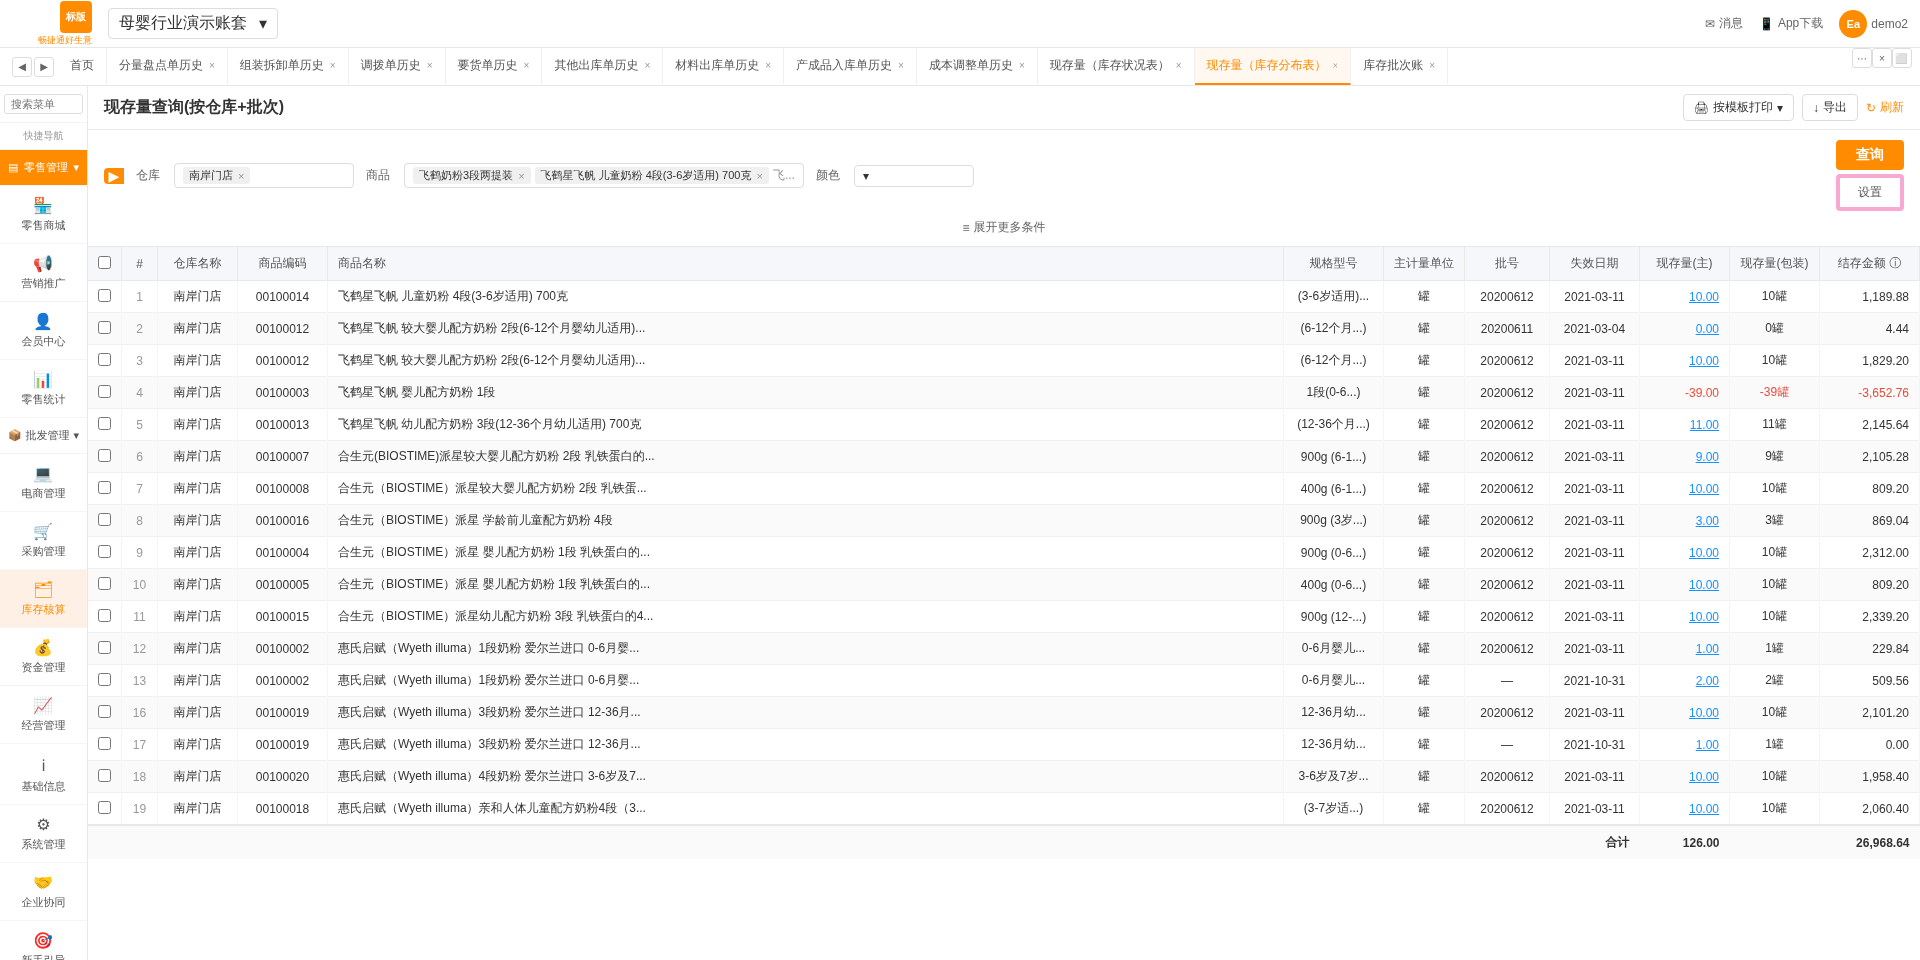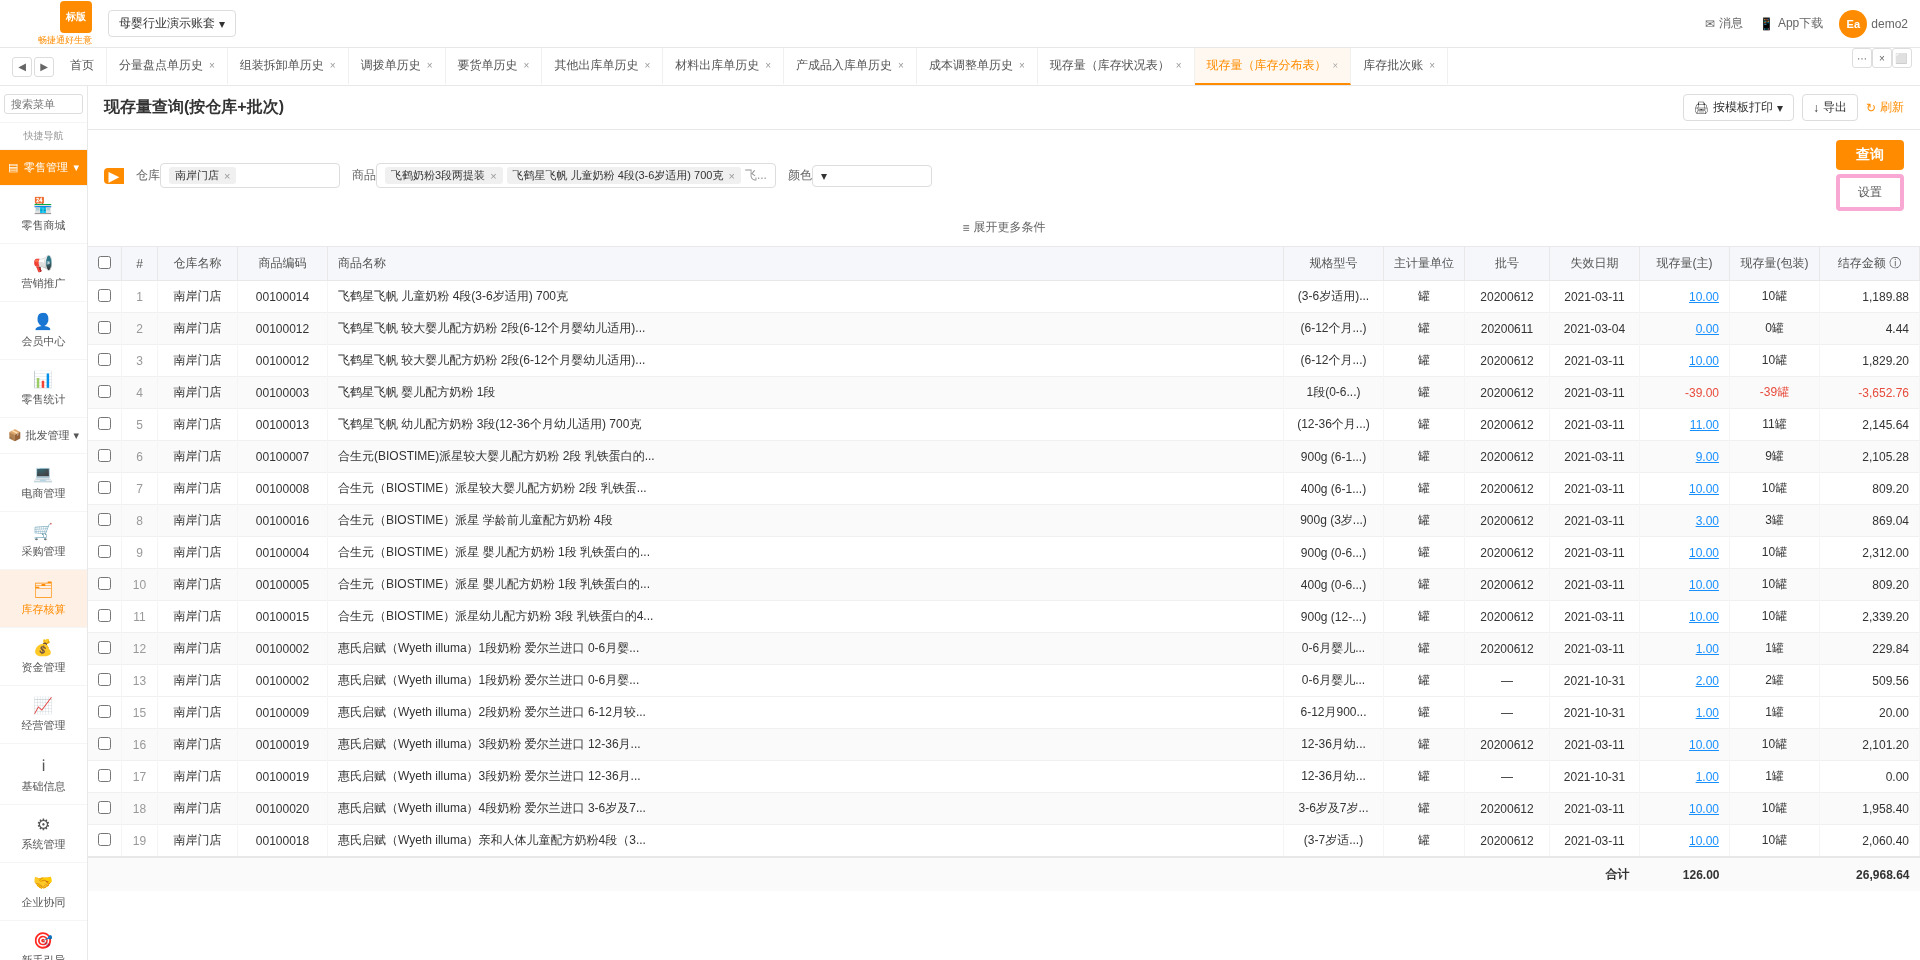--- a/index.html
+++ b/index.html
@@ -24,24 +24,24 @@
     }
     .logo-icon {
       width: 32px; height: 32px;
       background: #ff8c00;
       border-radius: 4px;
       display: flex; align-items: center; justify-content: center;
       color: white; font-size: 10px; font-weight: bold;
     }
     .logo-text { font-size: 9px; color: #ff8c00; margin-top: 1px; }
     .dropdown-selector {
-      display: flex; align-items: center; gap: 4px;
+      display: flex; align-items: center; gap: 12px;
       border: 1px solid #ddd; border-radius: 4px;
       padding: 4px 10px; cursor: pointer; background: #fff;
-      font-size: 12px; color: #333;
+      font-size: 16px; color: #333;
     }
     .top-right {
       margin-left: auto;
       display: flex; align-items: center; gap: 16px;
     }
     .top-right-item {
       display: flex; align-items: center; gap: 4px;
       cursor: pointer; color: #666; font-size: 12px;
     }
     .avatar {
@@ -155,21 +155,21 @@
     
     .filter-bar {
       background: #fff;
       padding: 10px 16px;
       border-bottom: 1px solid #e8e8e8;
     }
     .filter-row {
       display: flex; align-items: center; gap: 12px; margin-bottom: 8px;
     }
     .filter-group {
-      display: flex; align-items: center; gap: 0;
+      display: flex; align-items: center; gap: 14px;
     }
     .filter-label { font-size: 12px; color: #666; white-space: nowrap; }
     .filter-tag-container {
       display: flex; align-items: center; gap: 4px;
       border: 1px solid #ddd; border-radius: 4px;
       padding: 3px 8px; background: #fff; flex-wrap: wrap;
       min-width: 180px;
     }
     .filter-tag {
       display: flex; align-items: center; gap: 3px;
@@ -690,34 +690,20 @@
       <td class="col-code">00100002</td>
       <td class="col-name td-left" title="惠氏启赋（Wyeth illuma）1段奶粉 爱尔兰进口 0-6月婴...">惠氏启赋（Wyeth illuma）1段奶粉 爱尔兰进口 0-6月婴...</td>
       <td class="col-spec">0-6月婴儿...</td>
       <td class="col-unit">罐</td>
       <td class="col-batch">—</td>
       <td class="col-expire">2021-10-31</td>
       <td class="col-stock1 td-right text-link">2.00</td>
       <td class="col-stock2 ">2罐</td>
       <td class="col-amount td-right ">509.56</td>
     </tr>
-              <tr style="background: rgb(255, 255, 255);">
-      <td class="col-checkbox"><input type="checkbox" style=""></td>
-      <td class="col-num row-num">15</td>
-      <td class="col-store">南岸门店</td>
-      <td class="col-code">00100009</td>
-      <td class="col-name td-left" title="惠氏启赋（Wyeth illuma）2段奶粉 爱尔兰进口 6-12月较...">惠氏启赋（Wyeth illuma）2段奶粉 爱尔兰进口 6-12月较...</td>
-      <td class="col-spec">6-12月900...</td>
-      <td class="col-unit">罐</td>
-      <td class="col-batch">—</td>
-      <td class="col-expire">2021-10-31</td>
-      <td class="col-stock1 td-right text-link">1.00</td>
-      <td class="col-stock2 ">1罐</td>
-      <td class="col-amount td-right ">20.00</td>
-    </tr>
               <tr style="background: rgb(250, 250, 250);">
       <td class="col-checkbox"><input type="checkbox" style=""></td>
       <td class="col-num row-num">16</td>
       <td class="col-store">南岸门店</td>
       <td class="col-code">00100019</td>
       <td class="col-name td-left" title="惠氏启赋（Wyeth illuma）3段奶粉 爱尔兰进口 12-36月...">惠氏启赋（Wyeth illuma）3段奶粉 爱尔兰进口 12-36月...</td>
       <td class="col-spec">12-36月幼...</td>
       <td class="col-unit">罐</td>
       <td class="col-batch">20200612</td>
       <td class="col-expire">2021-03-11</td>

